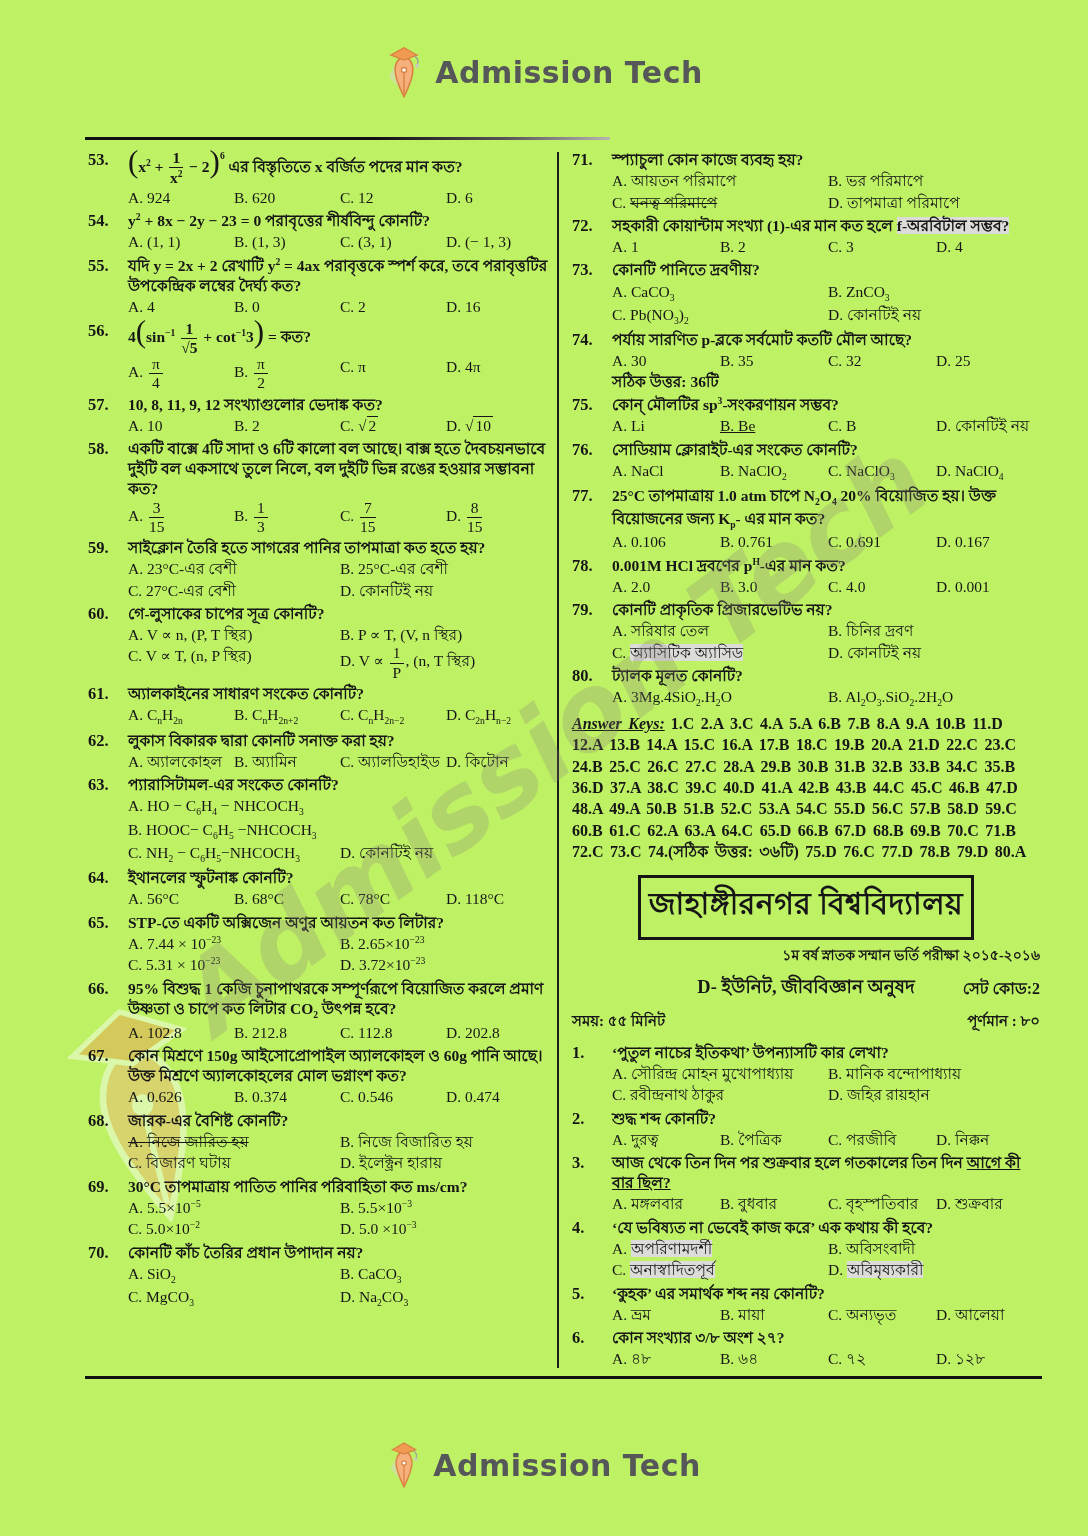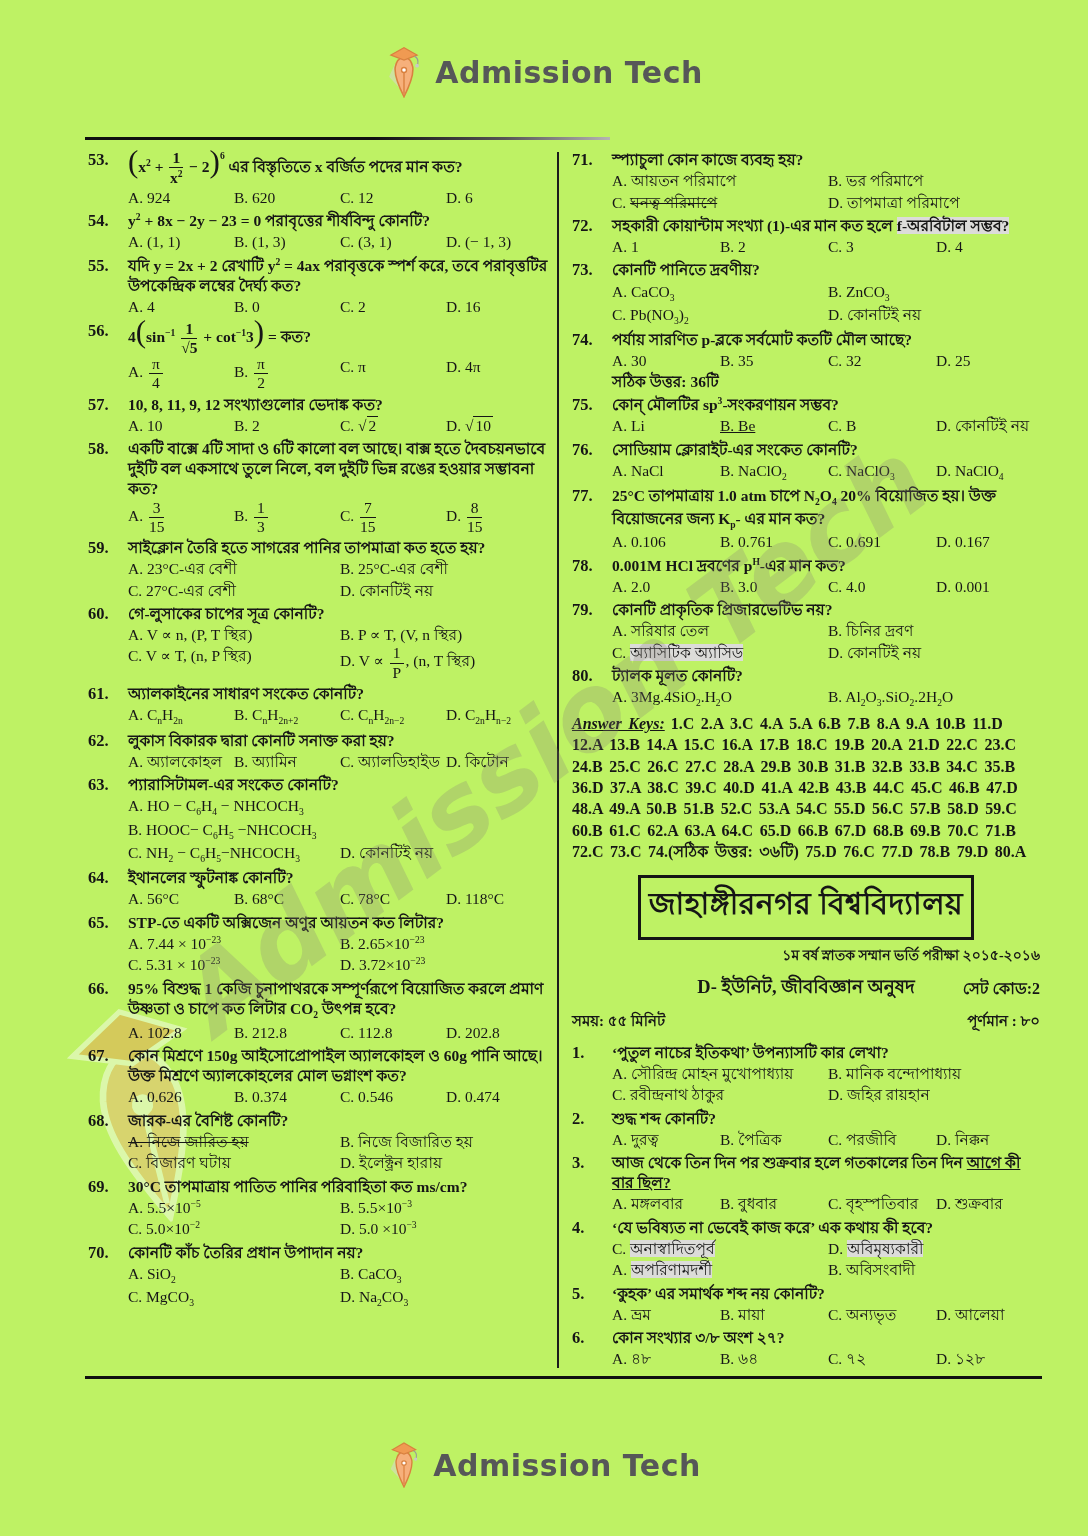--- a/index.html
+++ b/index.html
@@ -596,26 +596,26 @@
               </div>
             </div>
           </div>
         </div>
         <div class="q">
           <div class="q-row">
             <span class="q-no">4.</span>
             <div class="q-body">
               <div class="q-text">‘যে ভবিষ্যত না ভেবেই কাজ করে’ এক কথায় কী হবে?</div>
               <div class="opt-line">
+                <span class="opt">A. <span class="hl">অপরিণামদর্শী</span></span>
+                <span class="opt">B. অবিসংবাদী</span>
+              </div>
+              <div class="opt-line">
                 <span class="opt">C. <span class="hl">অনাস্বাদিতপূর্ব</span></span>
                 <span class="opt">D. <span class="hl">অবিমৃষ্যকারী</span></span>
-              </div>
-              <div class="opt-line">
-                <span class="opt">A. <span class="hl">অপরিণামদর্শী</span></span>
-                <span class="opt">B. অবিসংবাদী</span>
               </div>
             </div>
           </div>
         </div>
         <div class="q">
           <div class="q-row">
             <span class="q-no">5.</span>
             <div class="q-body">
               <div class="q-text">‘কুহক’ এর সমার্থক শব্দ নয় কোনটি?</div>
               <div class="opt-line">

